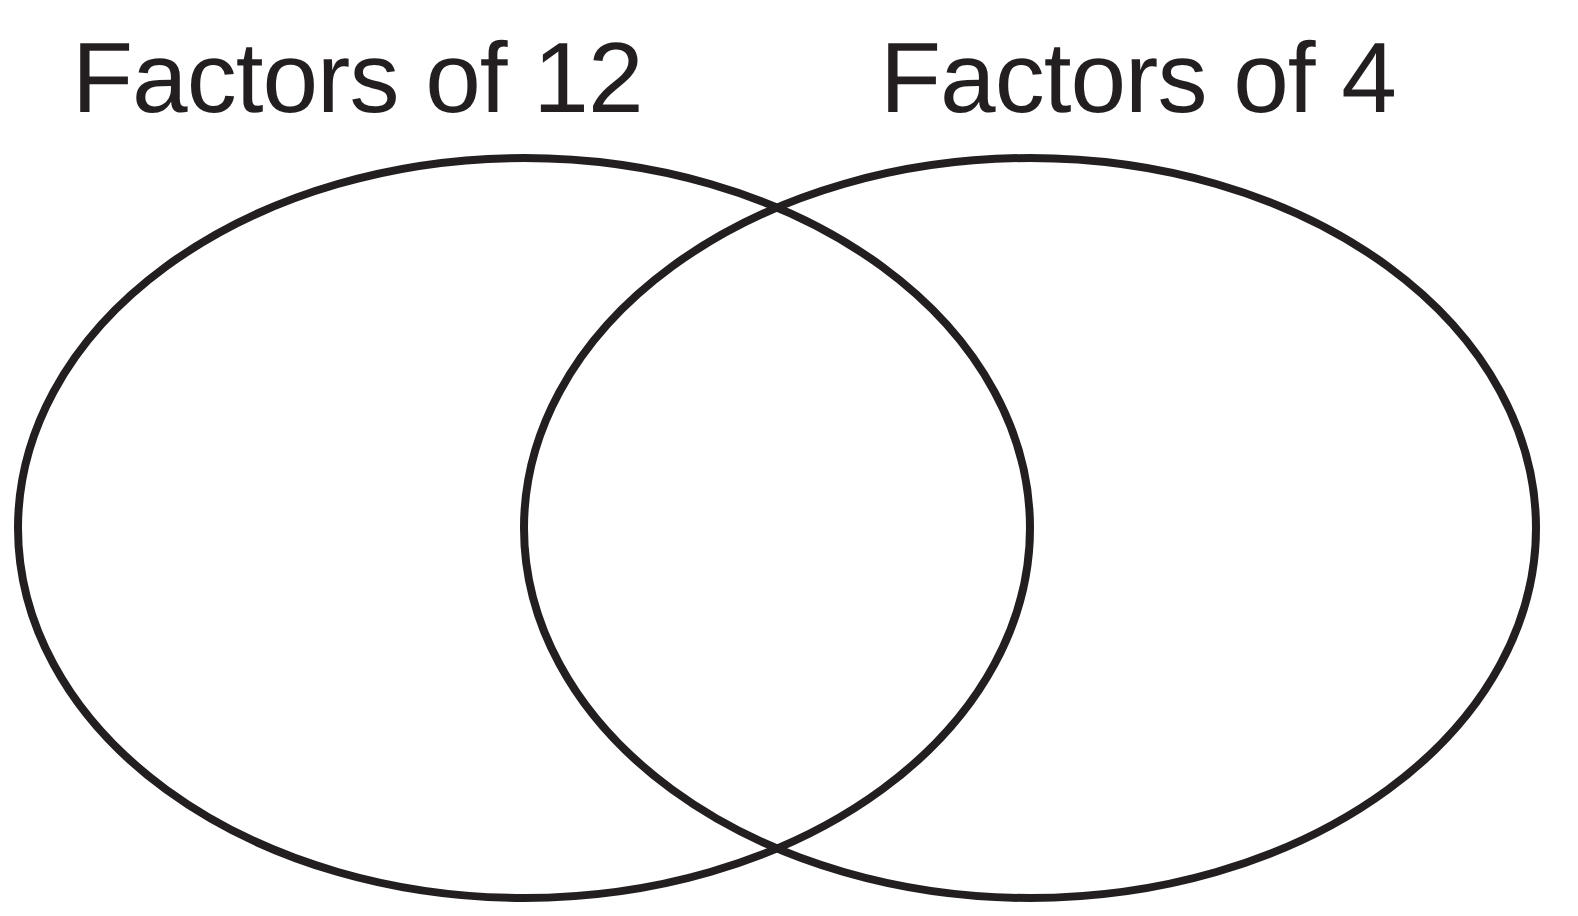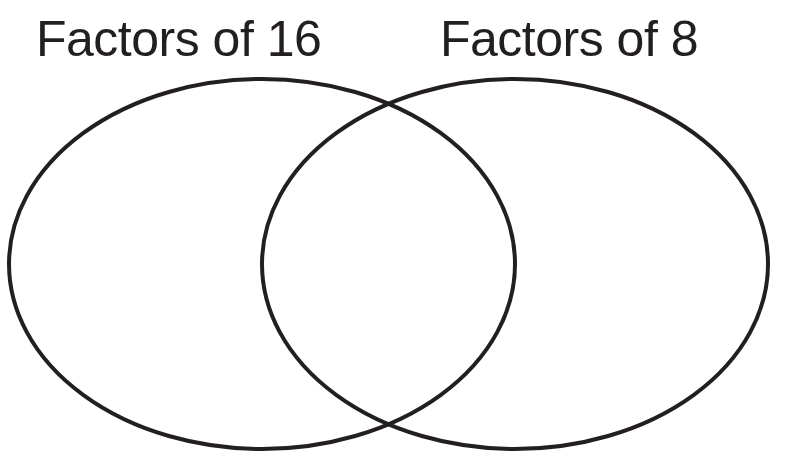--- a/index.html
+++ b/index.html
@@ -13,19 +13,19 @@
       white-space: nowrap;
       letter-spacing: -0.5px;
     }
     #label-left { left: 36px; top: 14px; }
     #label-right { left: 440px; top: 14px; }
     svg { position: absolute; left: 0; top: 0; }
   </style>
 </head>
 <body>
 
-<div class="label" id="label-left">Factors of 16</div>
-<div class="label" id="label-right">Factors of 8</div>
+<div class="label" id="label-left">Factors of 12</div>
+<div class="label" id="label-right">Factors of 4</div>
 
 <svg width="789" height="458" viewBox="0 0 789 458">
   <ellipse cx="262" cy="264" rx="253" ry="185" fill="none" stroke="#231f20" stroke-width="4"></ellipse>
   <ellipse cx="515" cy="264" rx="253" ry="185" fill="none" stroke="#231f20" stroke-width="4"></ellipse>
 </svg>
 
 </body></html>

